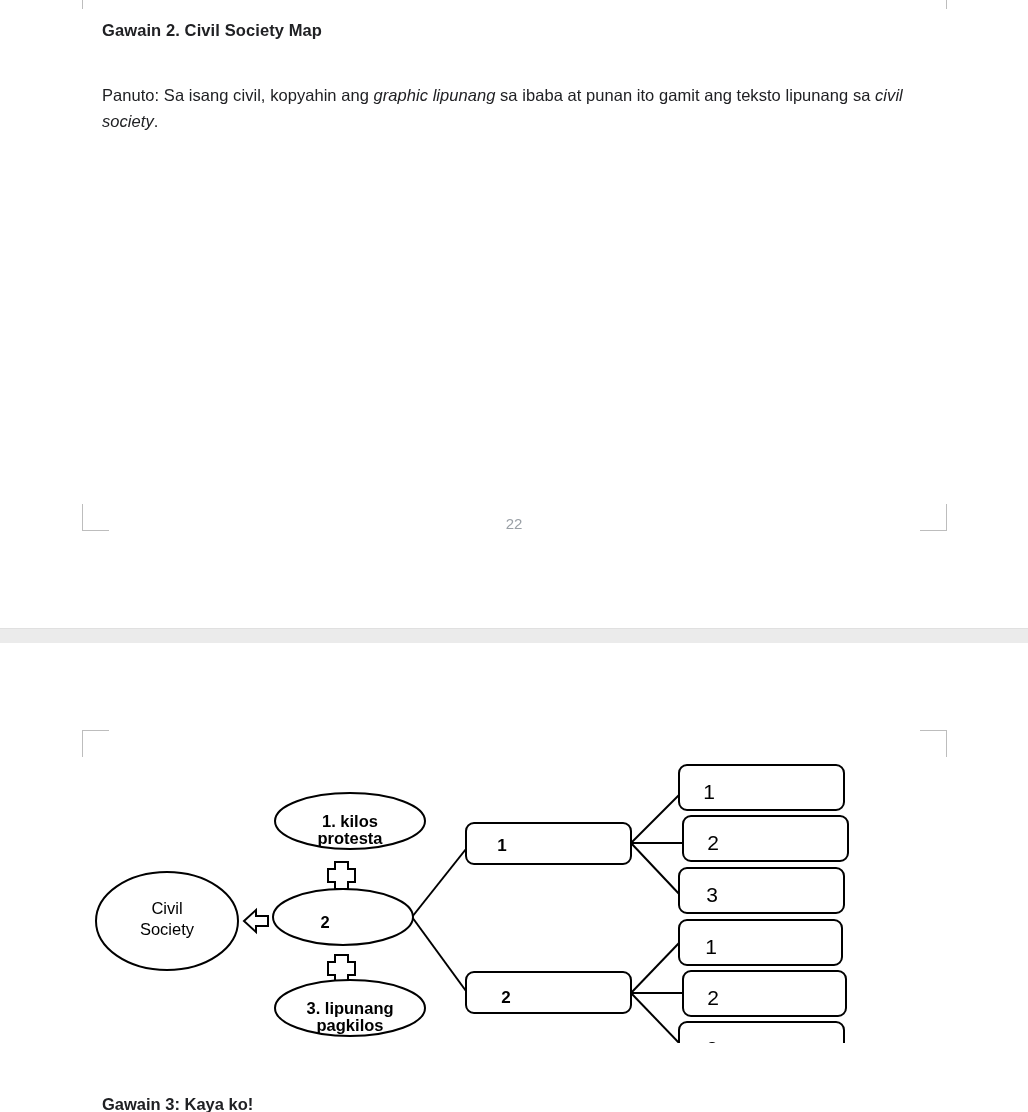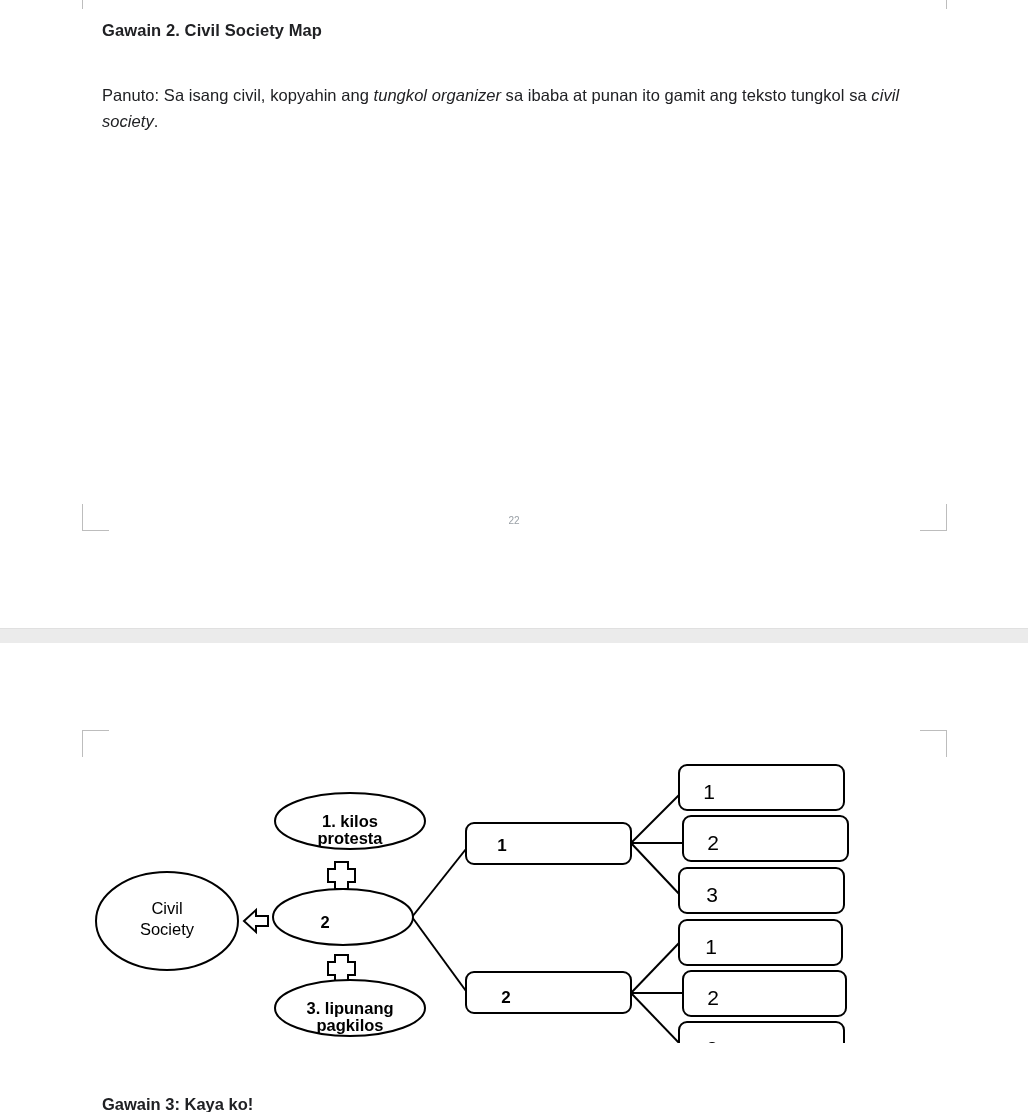--- a/index.html
+++ b/index.html
@@ -54,21 +54,21 @@
     letter-spacing: 0.05px;
   }
   #instructions .it { font-style: italic; }
 
   #page-number-22 {
     position: absolute;
     left: 0;
     top: 515px;
     width: 1028px;
     text-align: center;
-    font-size: 10px;
+    font-size: 15px;
     color: #9aa0a6;
   }
 
   
   #page-gap {
     position: absolute;
     left: 0;
     top: 628px;
     width: 1028px;
     height: 14px;
@@ -113,21 +113,21 @@
 
 <div id="page-one">
 
   <div class="crop-mark tl" style="left:82px; top:-18px;"></div>
   <div class="crop-mark tr" style="left:920px; top:-18px;"></div>
   <div class="crop-mark bl" style="left:82px; top:504px;"></div>
   <div class="crop-mark br" style="left:920px; top:504px;"></div>
 
   <div id="heading-gawain2">Gawain 2. Civil Society Map</div>
 
-  <div id="instructions"><span>Panuto: Sa isang civil, kopyahin ang </span><span class="it">tungkol organizer</span><span> sa ibaba at punan ito gamit ang teksto tungkol sa </span><span class="it">civil society</span><span>.</span></div>
+  <div id="instructions"><span>Panuto: Sa isang civil, kopyahin ang </span><span class="it">graphic lipunang</span><span> sa ibaba at punan ito gamit ang teksto lipunang sa </span><span class="it">civil society</span><span>.</span></div>
 
   <div id="page-number-22">22</div>
 </div>
 
 <div id="page-gap"></div>
 
 <div id="page-two">
 
   <div class="crop-mark tl" style="left:82px; top:87px;"></div>
   <div class="crop-mark tr" style="left:920px; top:87px;"></div>

